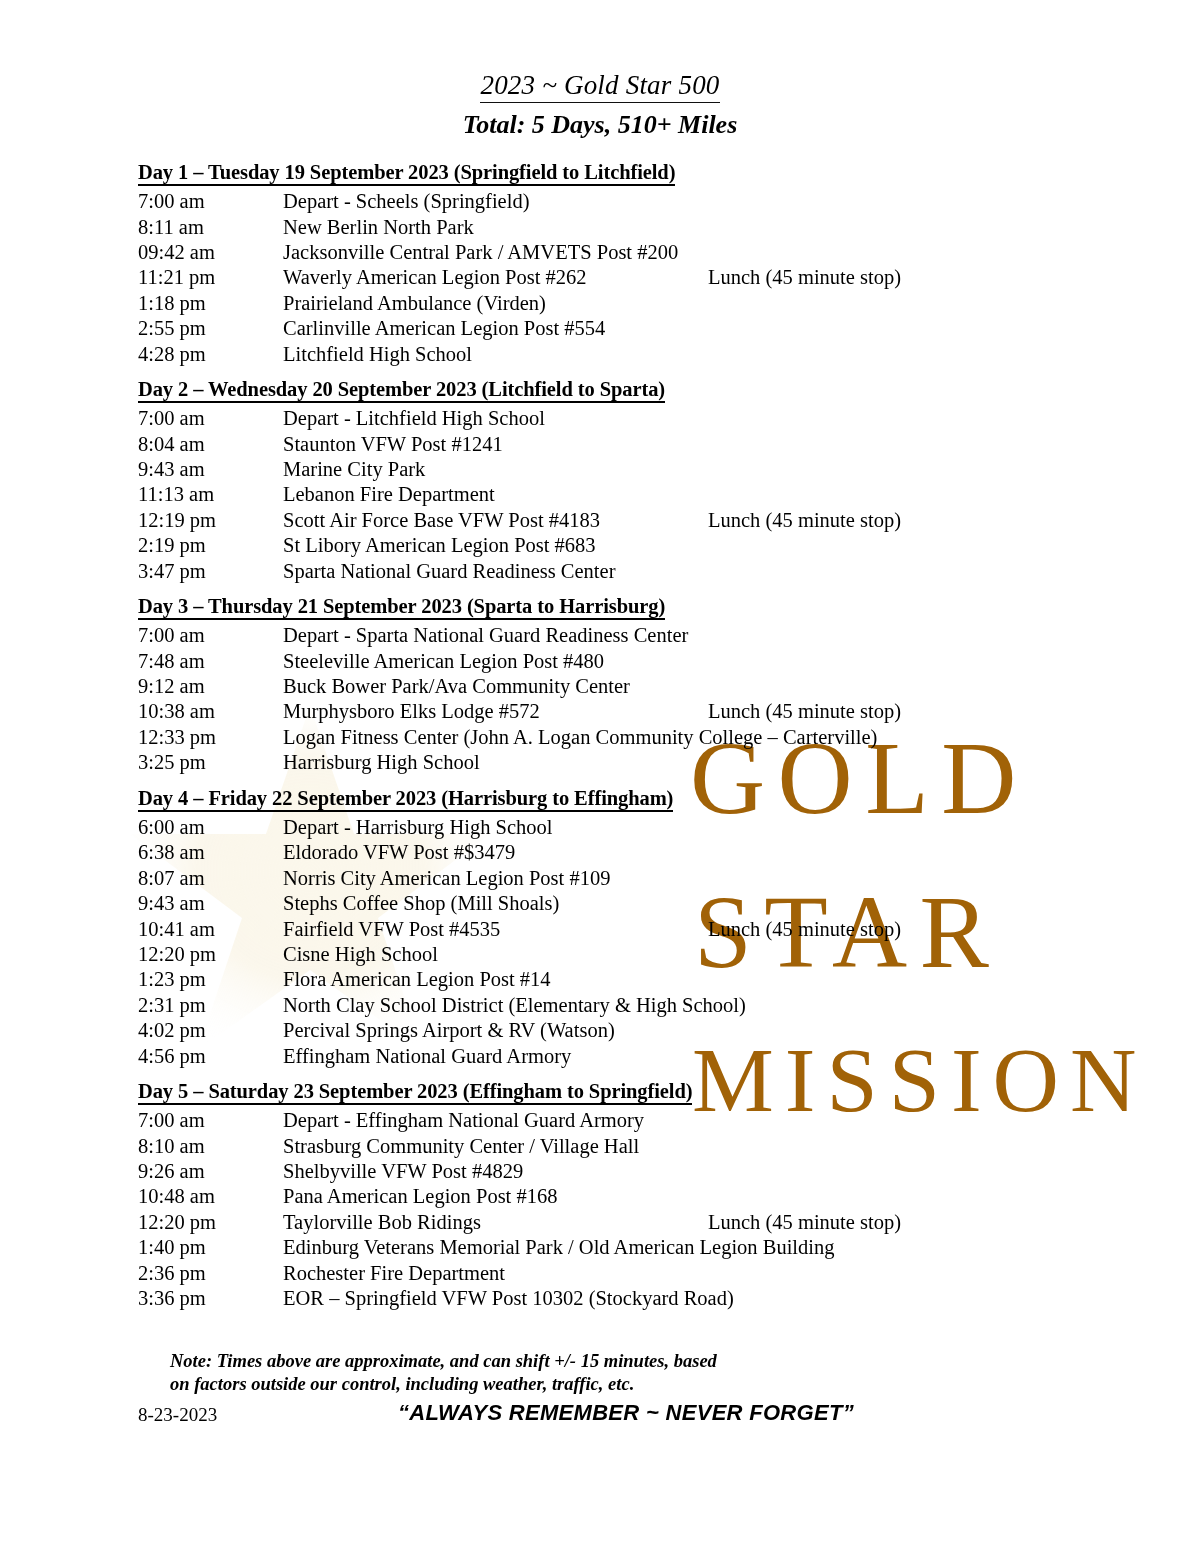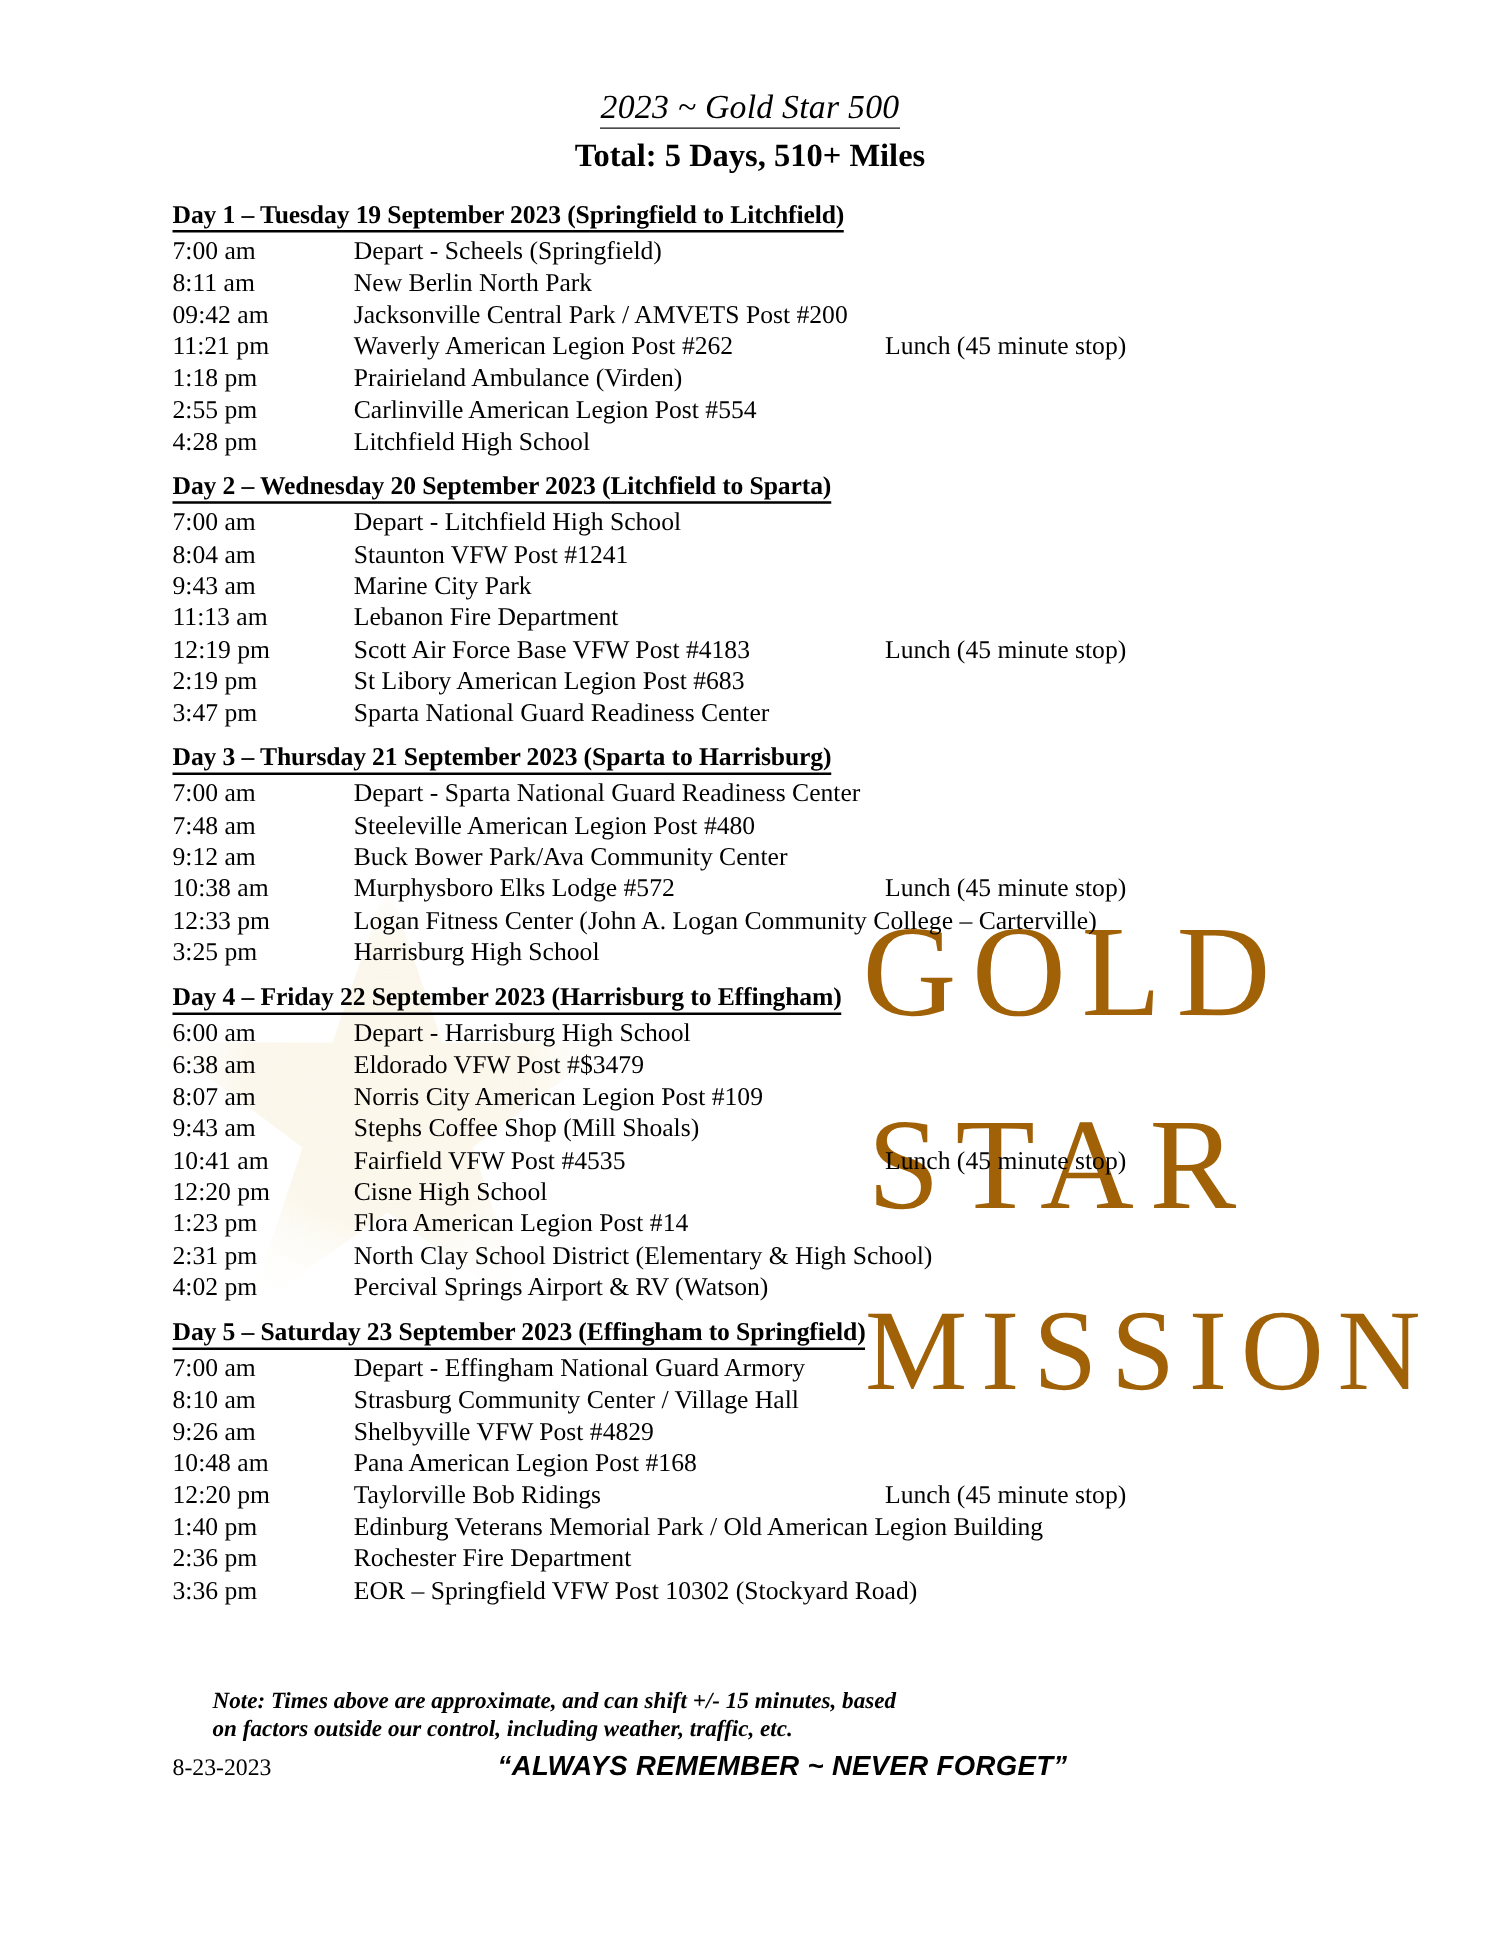--- a/index.html
+++ b/index.html
@@ -78,20 +78,21 @@
   .doc-title .u {
     border-bottom: 1.6px solid #111;
     padding-bottom: 2px;
   }
   .doc-subtitle {
     position: absolute;
     left: 0;
     right: 0;
     top: 110px;
     text-align: center;
+    font-style: italic;
     font-weight: bold;
     font-size: 26px;
   }
 
   .schedule {
     position: absolute;
     left: 138px;
     top: 160px;
     width: 930px;
   }
@@ -305,20 +306,24 @@
           <div class="stop-loc">Flora American Legion Post #14</div>
           <div class="stop-note"></div>
         </div><div class="stop-row">
           <div class="stop-time">2:31 pm</div>
           <div class="stop-loc">North Clay School District (Elementary &amp; High School)</div>
           <div class="stop-note"></div>
         </div><div class="stop-row">
           <div class="stop-time">4:02 pm</div>
           <div class="stop-loc">Percival Springs Airport &amp; RV (Watson)</div>
           <div class="stop-note"></div>
+        </div><div class="stop-row">
+          <div class="stop-time">4:56 pm</div>
+          <div class="stop-loc">Effingham National Guard Armory</div>
+          <div class="stop-note"></div>
         </div></div>
       <div class="day-block"><div class="day-header">Day 5 – Saturday 23 September 2023 (Effingham to Springfield)</div><div class="stop-row">
           <div class="stop-time">7:00 am</div>
           <div class="stop-loc">Depart - Effingham National Guard Armory</div>
           <div class="stop-note"></div>
         </div><div class="stop-row">
           <div class="stop-time">8:10 am</div>
           <div class="stop-loc">Strasburg Community Center / Village Hall</div>
           <div class="stop-note"></div>
         </div><div class="stop-row">

